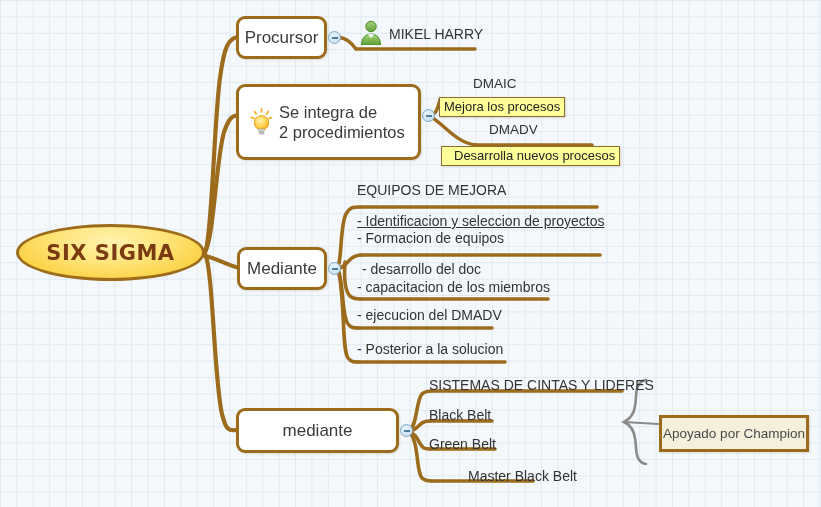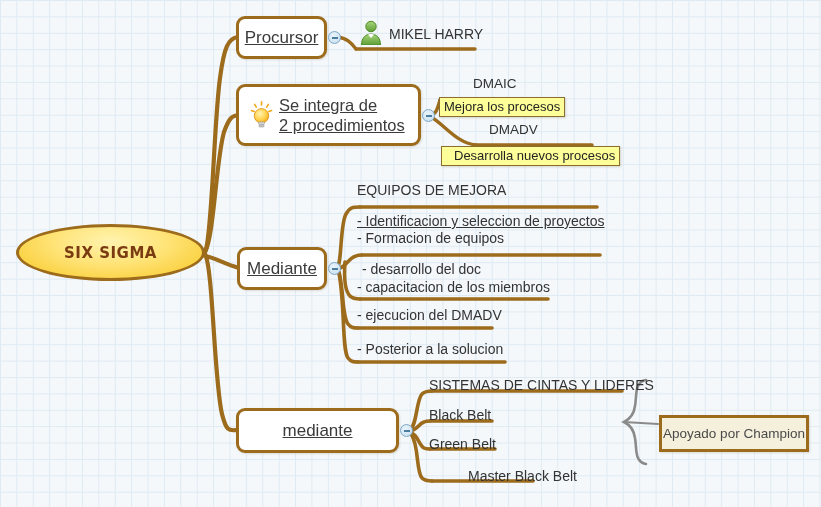--- a/index.html
+++ b/index.html
@@ -44,52 +44,51 @@
     height: 57px;
     border: 3px solid #9C6B1C;
     border-radius: 50%;
     background: radial-gradient(ellipse at 50% 28%, #FFF3AE 0%, #FFE47A 42%, #F7C723 100%);
     display: flex;
     align-items: center;
     justify-content: center;
   }
   .root-label {
     font-family: "DejaVu Sans", sans-serif;
-    font-size: 15px;
+    font-size: 21px;
     font-weight: bold;
     color: #7a3b12;
     letter-spacing: 0.5px;
   }
   
   .box-node {
     background: #ffffff;
     border: 3px solid #9C6B1C;
     border-radius: 9px;
     display: flex;
     align-items: center;
     box-shadow: 1px 1px 2px rgba(120,100,60,0.18);
   }
   .box-label {
     font-size: 17px;
     color: #3b3b3b;
     font-weight: normal;
-    text-decoration: underline;
   }
   #node-procursor {
     left: 236px;
     top: 16px;
     width: 91px;
     height: 43px;
     justify-content: center;
   }
   #node-integra {
     left: 236px;
     top: 84px;
     width: 185px;
-    height: 62px;
+    height: 76px;
     padding-left: 10px;
   }
   #node-integra .box-label {
     line-height: 1.22;
     font-size: 16.5px;
   }
   #node-mediante-1 {
     left: 237px;
     top: 247px;
     width: 90px;

